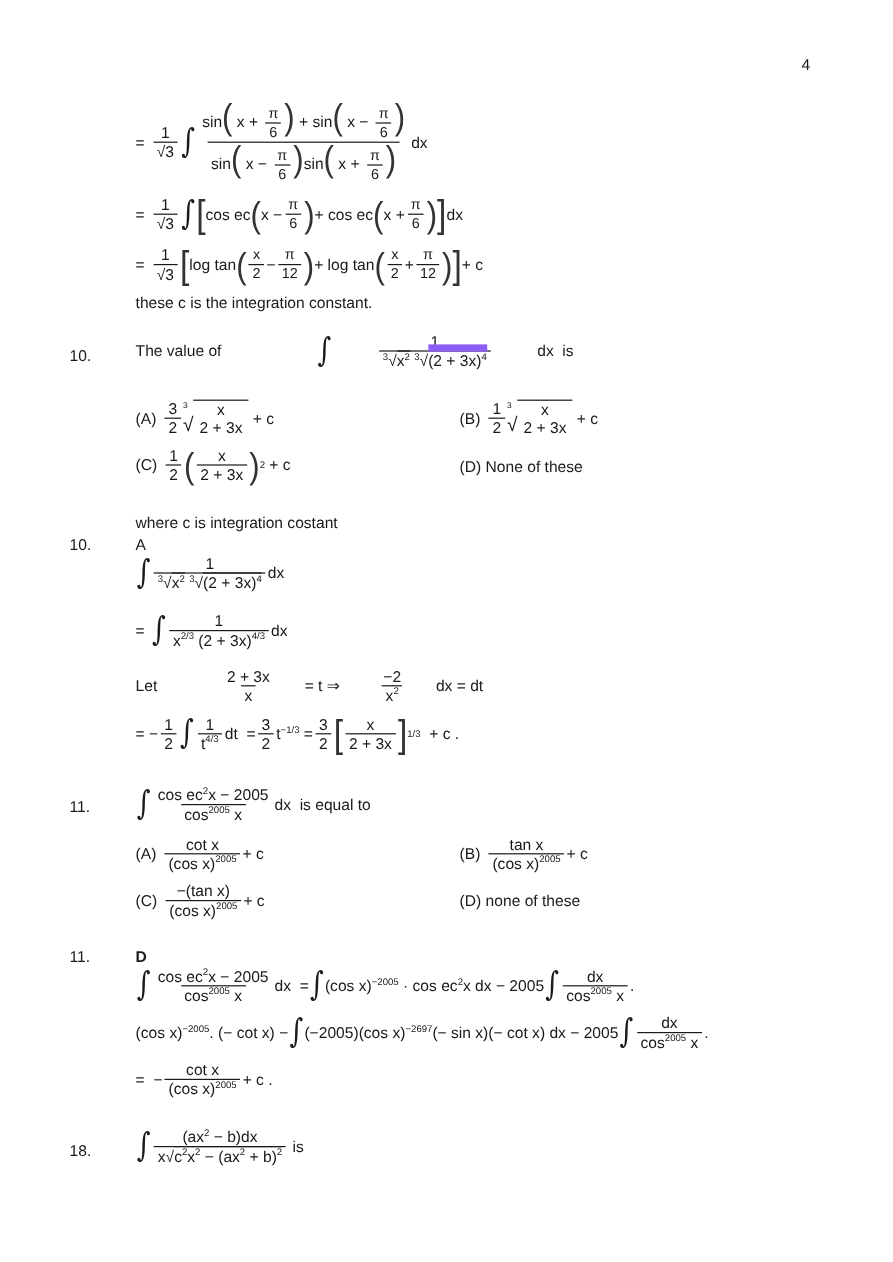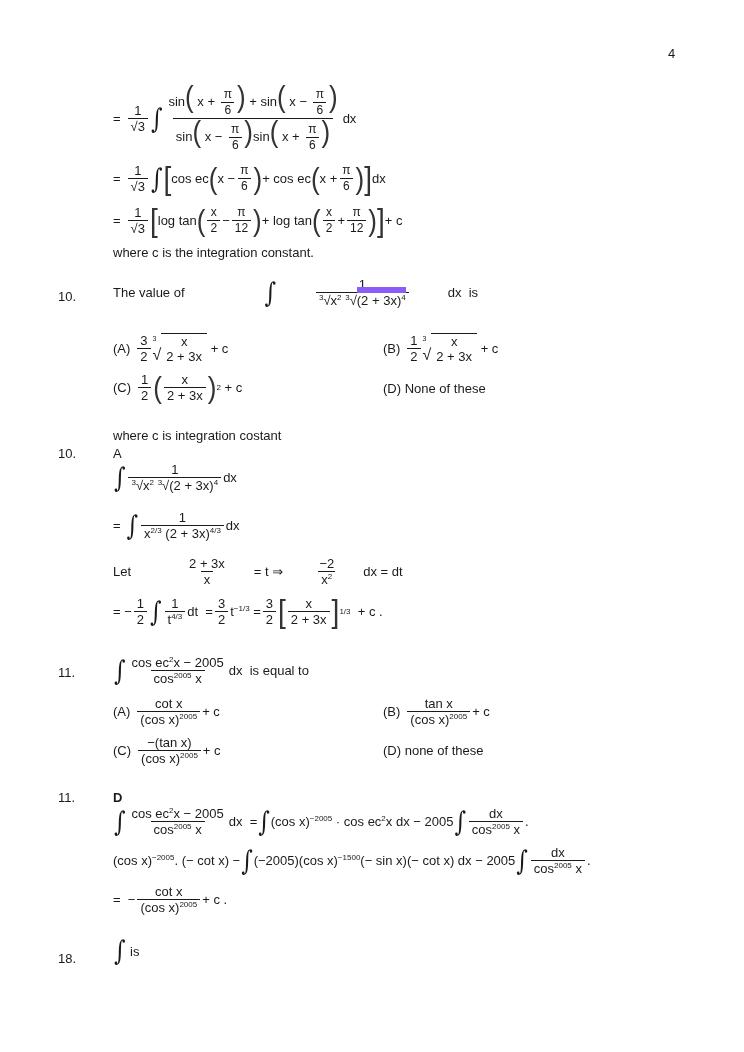--- a/index.html
+++ b/index.html
@@ -91,21 +91,21 @@
         <span class="den">12</span>
       </span><span class="paren">)</span> + log tan<span class="paren">(</span><span class="frac small">
         <span class="num">x</span>
         <span class="den">2</span>
       </span> + <span class="frac small">
         <span class="num">π</span>
         <span class="den">12</span>
       </span><span class="paren">)</span><span class="bracket">]</span> + c
   </div>
 
-  <div class="abs" style="left:113px; top:245px;">where c is the integration constant.</div>
+  <div class="abs" style="left:113px; top:245px;">these c is the integration constant.</div>
 
   <div class="abs qnum" style="top:289px;">10.</div>
   <div class="abs line" style="top:277px;gap:37px;">
     <span>The value of</span>
       <span class="sp"></span>
     <span class="intg">∫</span>
     <span class="frac">
         <span class="num">1</span>
       <span class="den"><sup>3</sup>√<span style="border-top:1px solid #1a1a1a">x<sup>2</sup></span> <sup>3</sup>√<span style="border-top:6px solid #8b5cf6">(2 + 3x)<sup>4</sup></span></span>
     </span>
@@ -295,38 +295,42 @@
     <span class="frac">
         <span class="num">dx</span>
         <span class="den">cos<sup>2005</sup> x</span>
       </span>
       <span>.</span>
   </div>
 
   <div class="abs line" style="top:845px;align-items:center;">
     <span>(cos x)<sup>−2005</sup>. (− cot x) − </span>
       <span class="intg">∫</span>
-    <span>(−2005)(cos x)<sup>−1500</sup>(− sin x)(− cot x) dx − 2005</span>
+    <span>(−2005)(cos x)<sup>−2697</sup>(− sin x)(− cot x) dx − 2005</span>
       <span class="intg">∫</span>
     <span class="frac">
         <span class="num">dx</span>
         <span class="den">cos<sup>2005</sup> x</span>
       </span>
       <span>.</span>
   </div>
 
   <div class="abs line" style="top:884px;">
     <span>= &nbsp;−</span>
     <span class="frac">
         <span class="num">cot x</span>
         <span class="den">(cos x)<sup>2005</sup></span>
       </span>
     <span>+ c .</span>
   </div>
 
   <div class="abs qnum" style="top:951px;">18.</div>
   <div class="abs line" style="top:940px;">
     <span class="intg">∫</span>
+    <span class="frac">
+        <span class="num">(ax<sup>2</sup> − b)dx</span>
+        <span class="den">x√<span style="border-top:1px solid #1a1a1a">c<sup>2</sup>x<sup>2</sup> − (ax<sup>2</sup> + b)<sup>2</sup></span></span>
+      </span>
     <span>&nbsp;</span>
       <span>is</span>
   </div>
 
 </div>
 
 </body></html>

